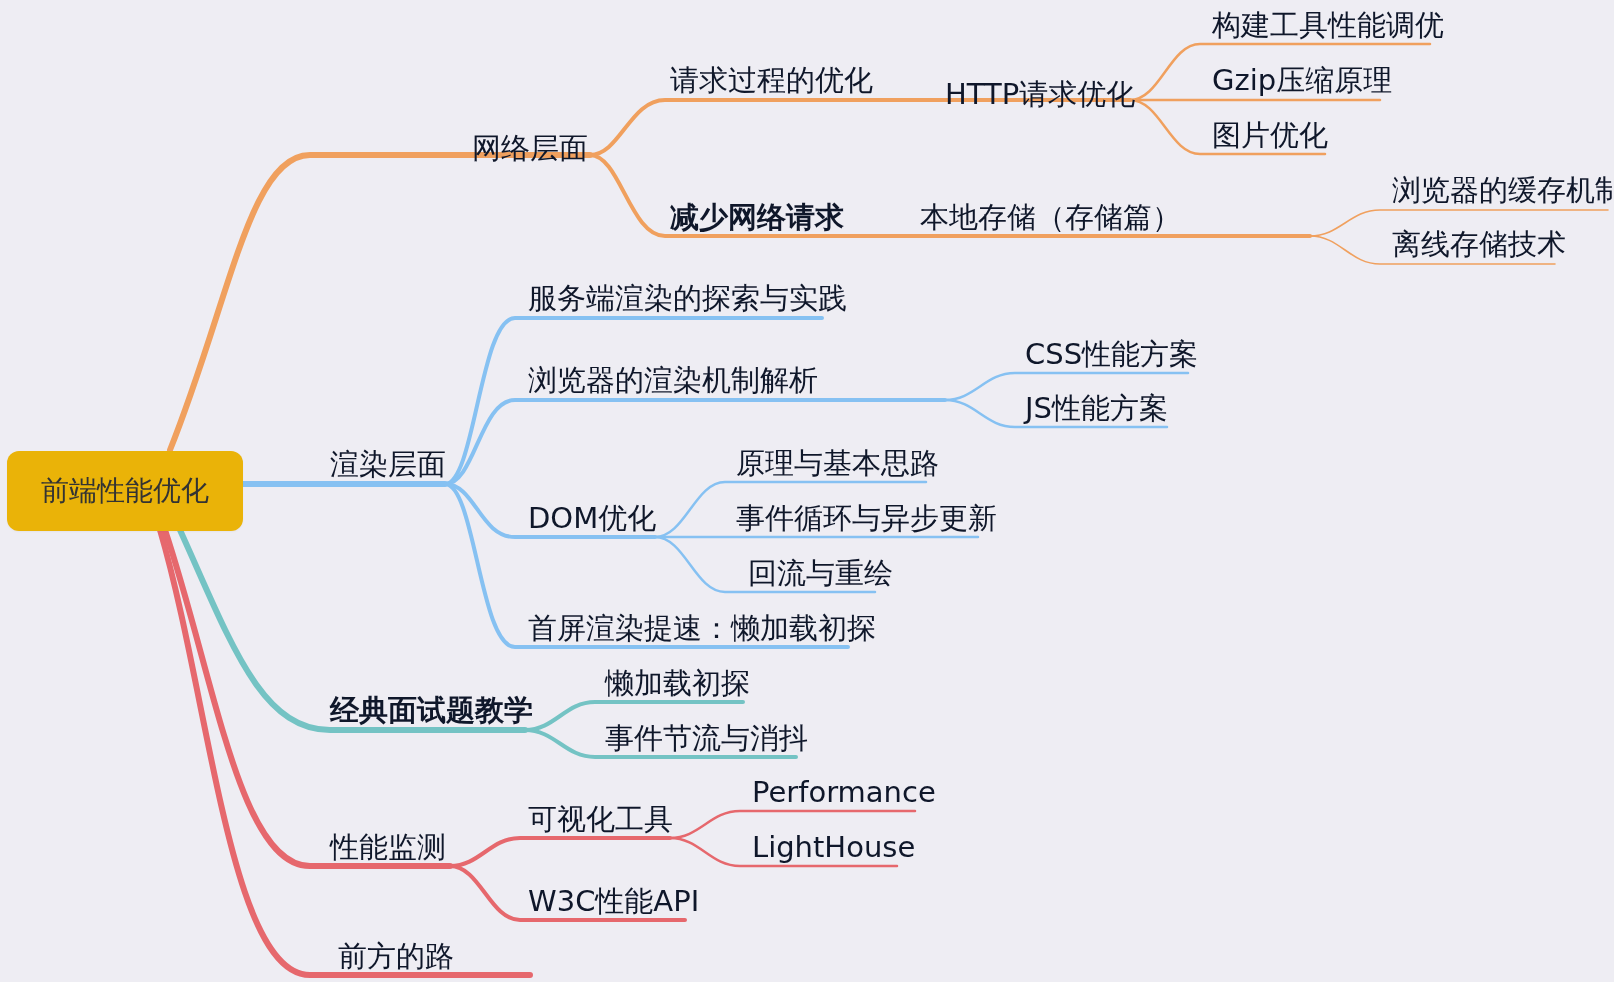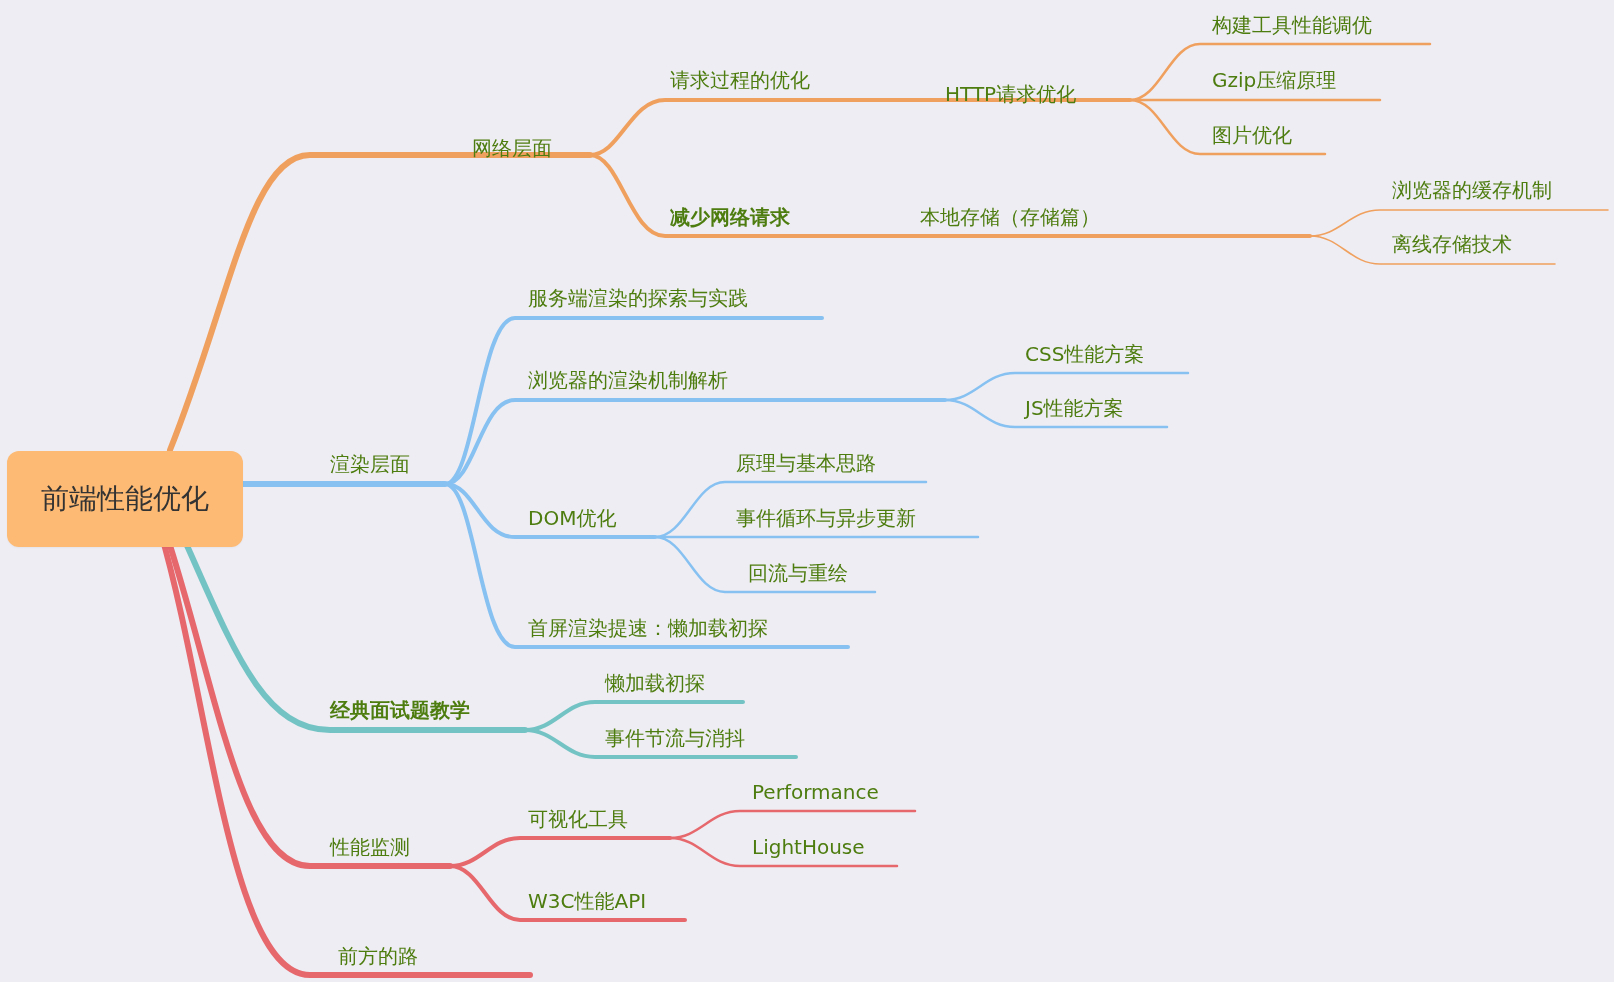--- a/index.html
+++ b/index.html
@@ -1,22 +1,22 @@
 <!DOCTYPE html>
 <html><head>
 <meta charset="utf-8">
 <style>
   html, body { margin:0; padding:0; }
   body { width:1614px; height:982px; background:#eeedf3; position:relative; overflow:hidden;
          font-family:"DejaVu Sans","Liberation Sans",sans-serif; }
   svg.links { position:absolute; left:0; top:0; width:1614px; height:982px; }
-  .root { position:absolute; left:7px; top:451px; width:236px; height:96px; background:#fdba74;
+  .root { position:absolute; left:7px; top:451px; width:236px; height:80px; background:#eab308;
           border-radius:12px; display:flex; align-items:center; justify-content:center;
           font-size:28px; color:#333; box-shadow:0 1px 2px rgba(0,0,0,0.04); }
-  .lbl { position:absolute; font-size:20px; color:#4d7c0f; white-space:nowrap; line-height:28px; }
+  .lbl { position:absolute; font-size:29px; color:#0f172a; white-space:nowrap; line-height:28px; }
 </style>
 </head>
 <body>
 
 <svg class="links" viewBox="0 0 1614 982" fill="none" stroke-linecap="round">
 
   <g stroke="#f0a05e">
     <path d="M170 450 C 230 300, 250 155, 310 155 L 590 155" stroke-width="6"></path>
     <path d="M590 155 C 620 155, 630 100, 665 100 L 860 100 L 1130 100" stroke-width="4"></path>
     <path d="M590 155 C 620 155, 630 236, 665 236 L 860 236 L 1310 236" stroke-width="4"></path>

